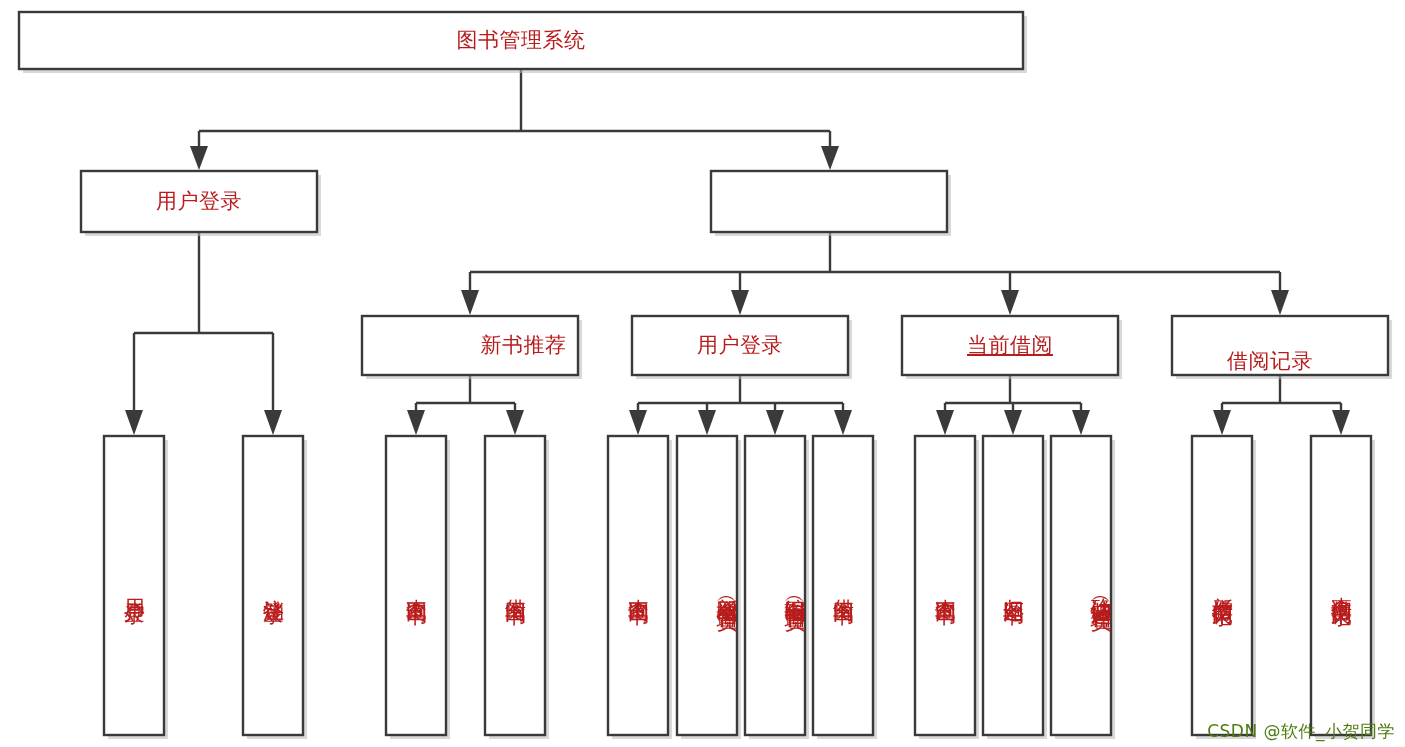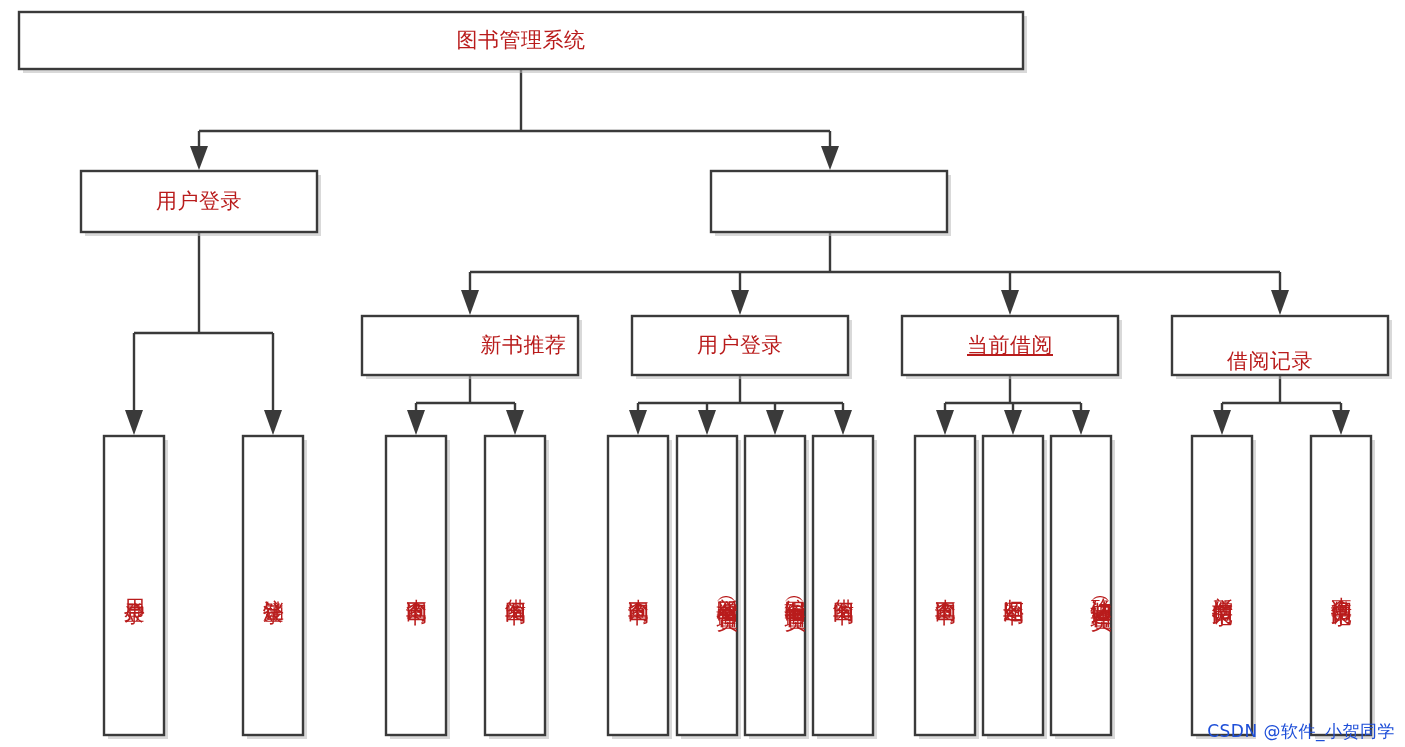--- a/index.html
+++ b/index.html
@@ -60,21 +60,21 @@
     writing-mode: vertical-rl;
     text-orientation: upright;
     font-size: 21px;
     letter-spacing: 2px;
     line-height: 1;
   }
   .watermark {
     position: absolute;
     right: 10px;
     bottom: 4px;
-    color: #1d4ed8;
+    color: #4d7c0f;
     font-size: 17px;
     letter-spacing: 0.5px;
     white-space: nowrap;
     margin-top: 9px;
   }
 </style>
 </head>
 <body>
 
 <div id="diagram-root">

